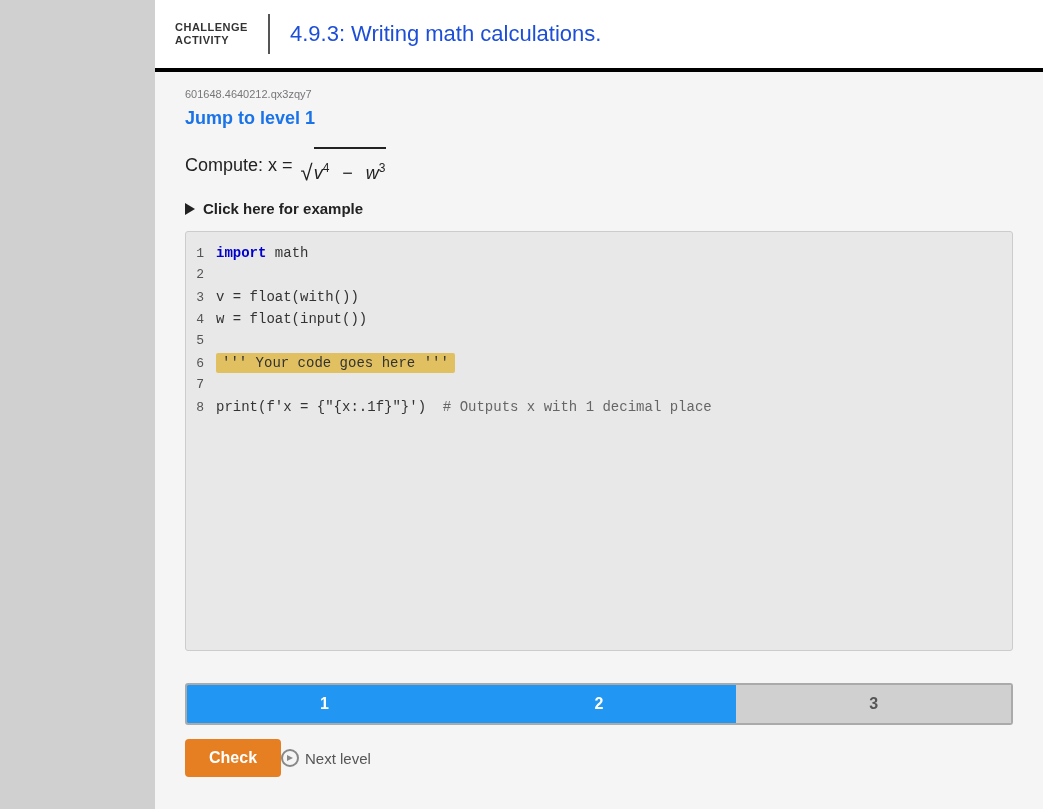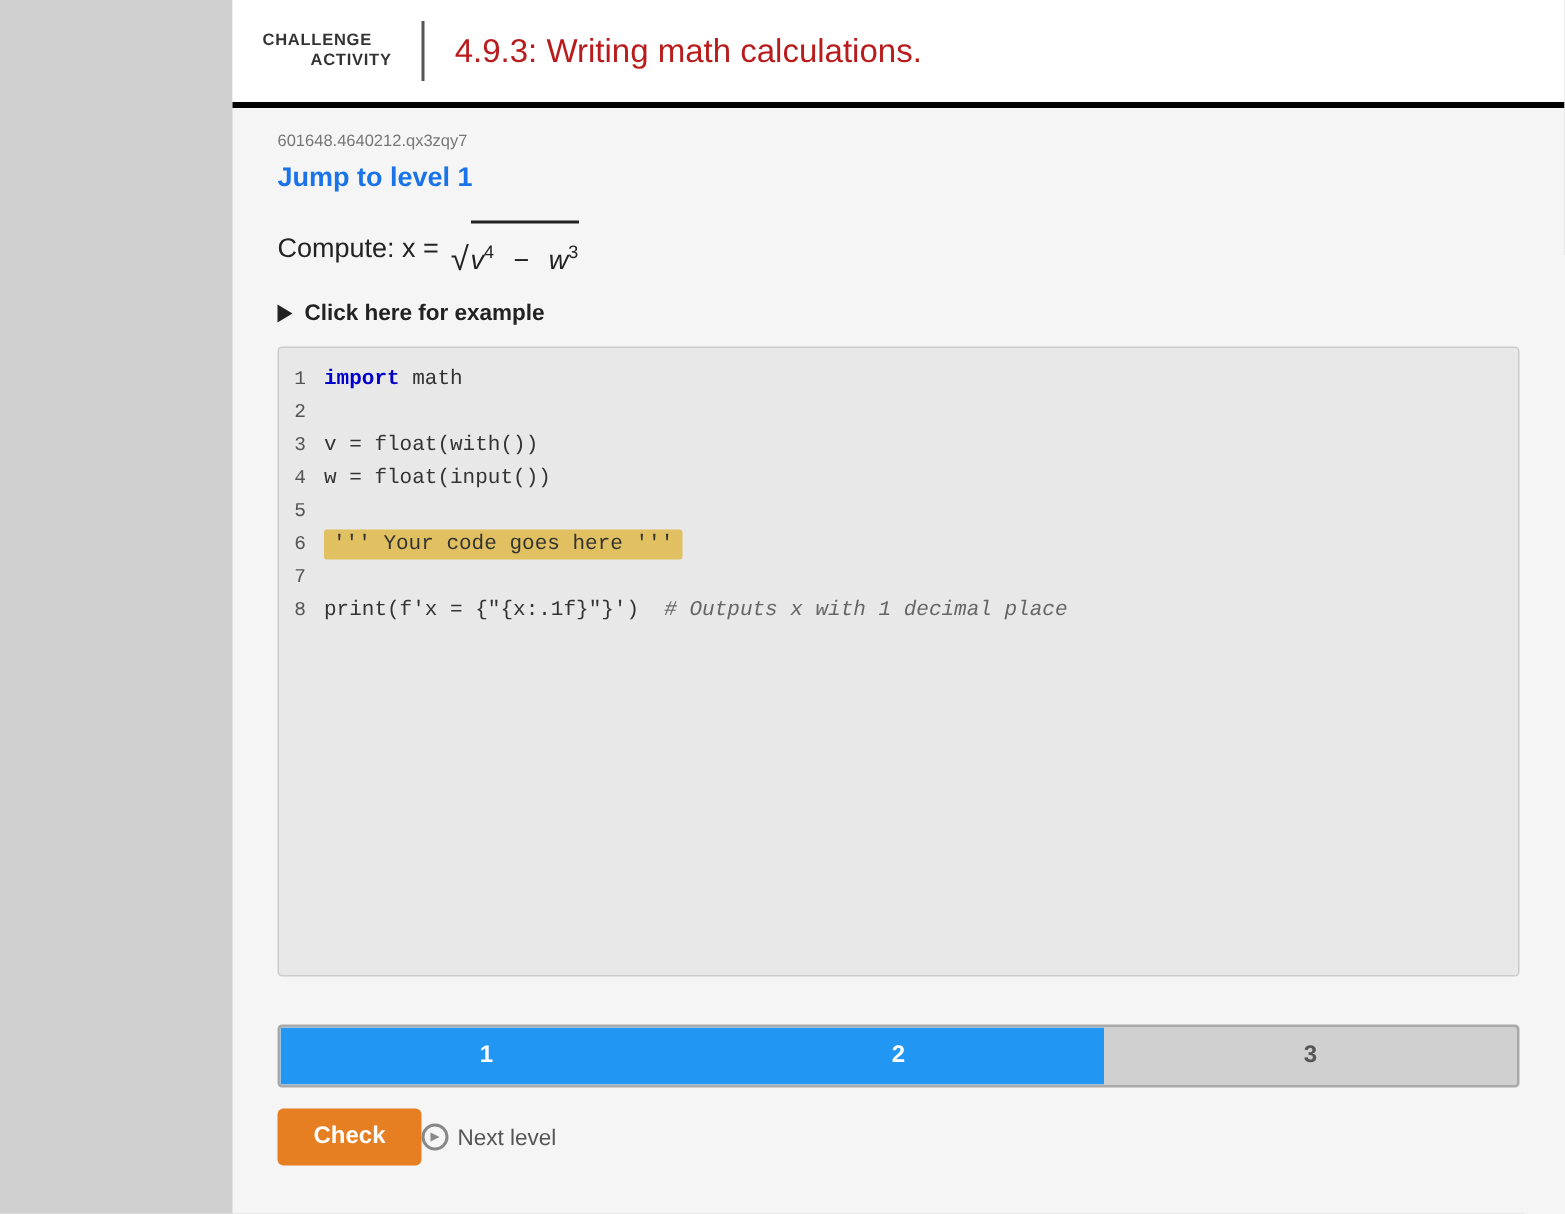--- a/index.html
+++ b/index.html
@@ -39,31 +39,30 @@
       font-size: 11px;
       font-weight: bold;
       color: #333;
       letter-spacing: 0.5px;
     }
     .header-activity {
       font-size: 11px;
       font-weight: bold;
       color: #333;
       letter-spacing: 0.5px;
-      margin-left: 32px;
     }
     .header-divider {
       width: 2px;
       height: 40px;
       background: #555;
       margin: 0 4px;
     }
     .header-title {
       font-size: 22px;
-      color: #b91c1c;
+      color: #1d4ed8;
       font-weight: normal;
     }
     .content-area {
       padding: 16px 30px;
       flex: 1;
       display: flex;
       flex-direction: column;
     }
     .activity-id {
       font-size: 11px;
@@ -149,21 +148,21 @@
       padding-right: 12px;
       flex-shrink: 0;
       font-size: 13px;
       user-select: none;
     }
     .code-text {
       color: #333;
       white-space: pre;
     }
     .code-keyword { color: #0000cc; font-weight: bold; }
-    .code-comment { color: #666; font-style: italic; }
+    .code-comment { color: #666; }
     .code-highlight {
       background: #e0c060;
       padding: 2px 6px;
       border-radius: 2px;
     }
     .bottom-area {
       margin-top: auto;
       padding: 0 0 16px 0;
     }
     .level-tabs {

